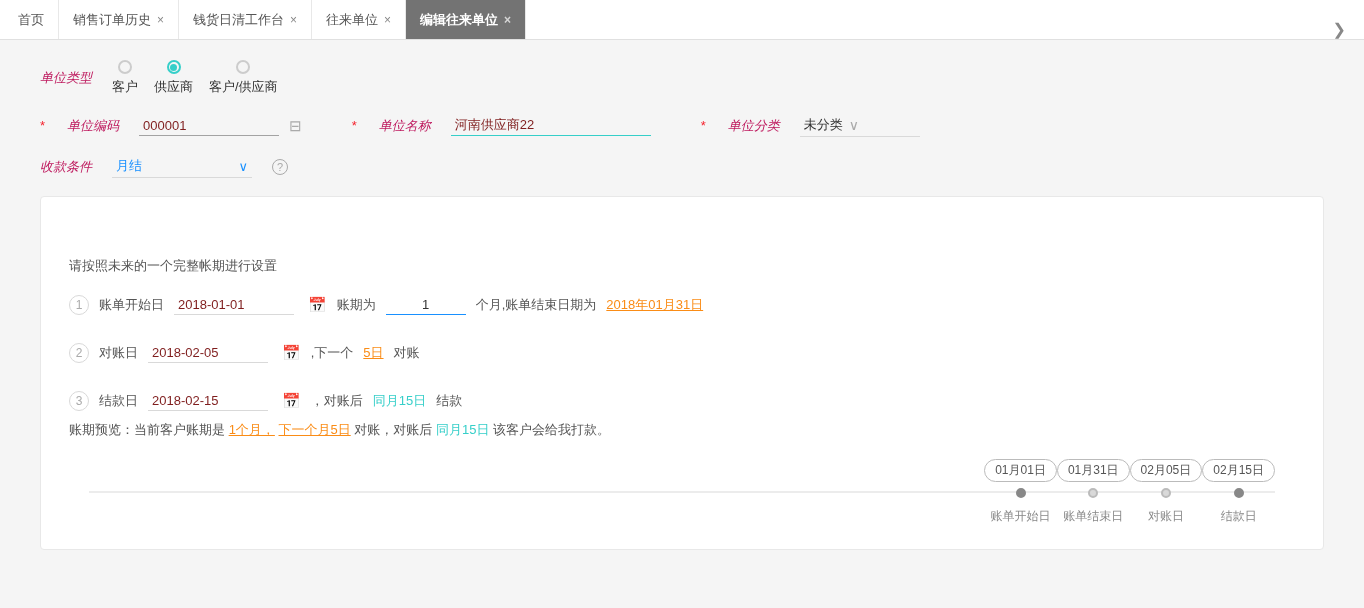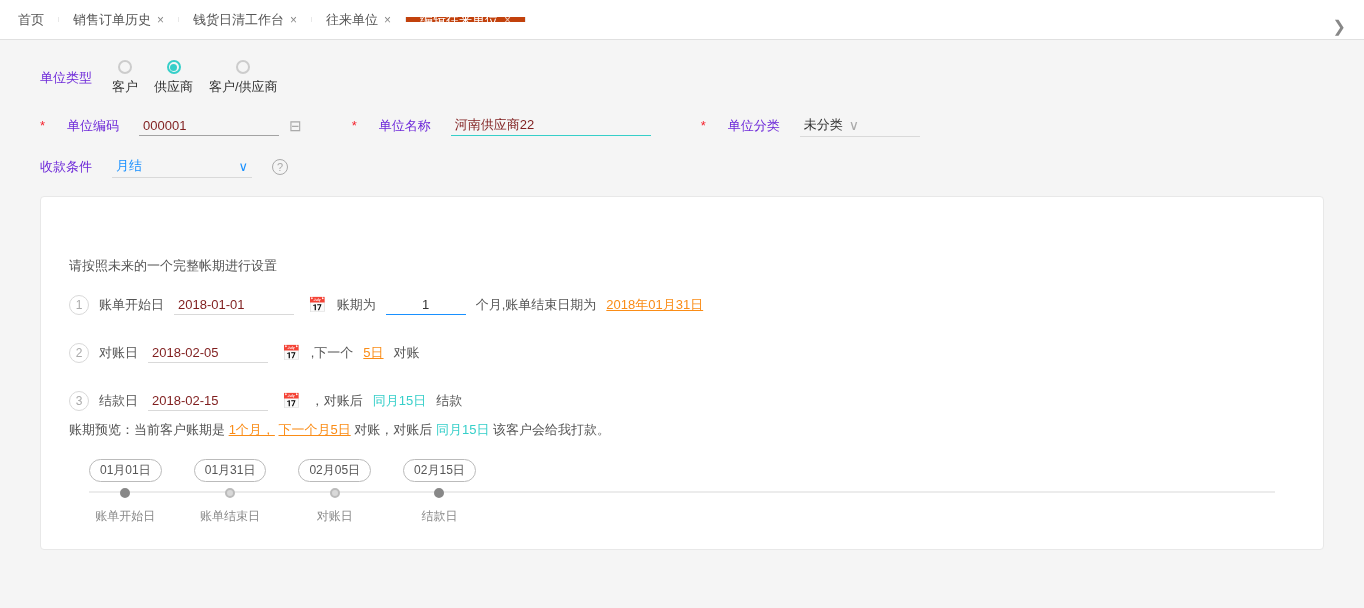--- a/index.html
+++ b/index.html
@@ -1,42 +1,43 @@
 <!DOCTYPE html>
 <html><head>
   <meta charset="utf-8">
   <style>
     * { box-sizing: border-box; margin: 0; padding: 0; }
     body { font-family: 'Microsoft YaHei', Arial, sans-serif; font-size: 13px; color: #333; background: #f5f5f5; }
 
     
     .tabs-bar {
       display: flex;
-      align-items: flex-start;
+      align-items: flex-end;
       background: #fff;
       border-bottom: 1px solid #e0e0e0;
       height: 40px;
-      padding: 17px 8px;
+      padding: 0 8px;
     }
     .tab-item {
       display: flex;
       align-items: center;
       padding: 0 14px;
       height: 100%;
       cursor: pointer;
       font-size: 13px;
       color: #555;
       border-right: 1px solid #e8e8e8;
       gap: 6px;
       white-space: nowrap;
     }
     .tab-item:first-child { padding-left: 10px; }
     .tab-item.active {
-      background: #c2410c;
+      background: #737373;
       color: #fff;
+      font-weight: bold;
     }
     .tab-close {
       font-size: 12px;
       color: inherit;
       opacity: 0.7;
       cursor: pointer;
     }
     .tabs-expand {
       margin-left: auto;
       padding: 0 10px;
@@ -53,23 +54,24 @@
     }
 
     
     .form-row {
       display: flex;
       align-items: center;
       margin-bottom: 18px;
       gap: 20px;
     }
     .form-label {
-      color: #6d28d9;
+      color: #be185d;
       white-space: nowrap;
       font-size: 13px;
+      font-style: italic;
     }
     .required-star {
       color: #f5222d;
       margin-right: 2px;
     }
     .radio-group {
       display: flex;
       align-items: center;
       gap: 16px;
     }
@@ -221,25 +223,24 @@
       left: 20px;
       right: 20px;
       top: 50%;
       transform: translateY(-50%);
       height: 1px;
       background: #d9d9d9;
       z-index: 0;
     }
     .timeline-nodes {
       display: flex;
-      justify-content: flex-start;
+      justify-content: flex-end;
       width: 100%;
       position: relative;
       z-index: 1;
-      gap: 32px;
     }
     .node-dot {
       width: 10px;
       height: 10px;
       border-radius: 50%;
       background: #d9d9d9;
       border: 2px solid #bbb;
     }
     .node-dot.start { background: #888; border-color: #888; }
     .node-dot.end { background: #888; border-color: #888; }

